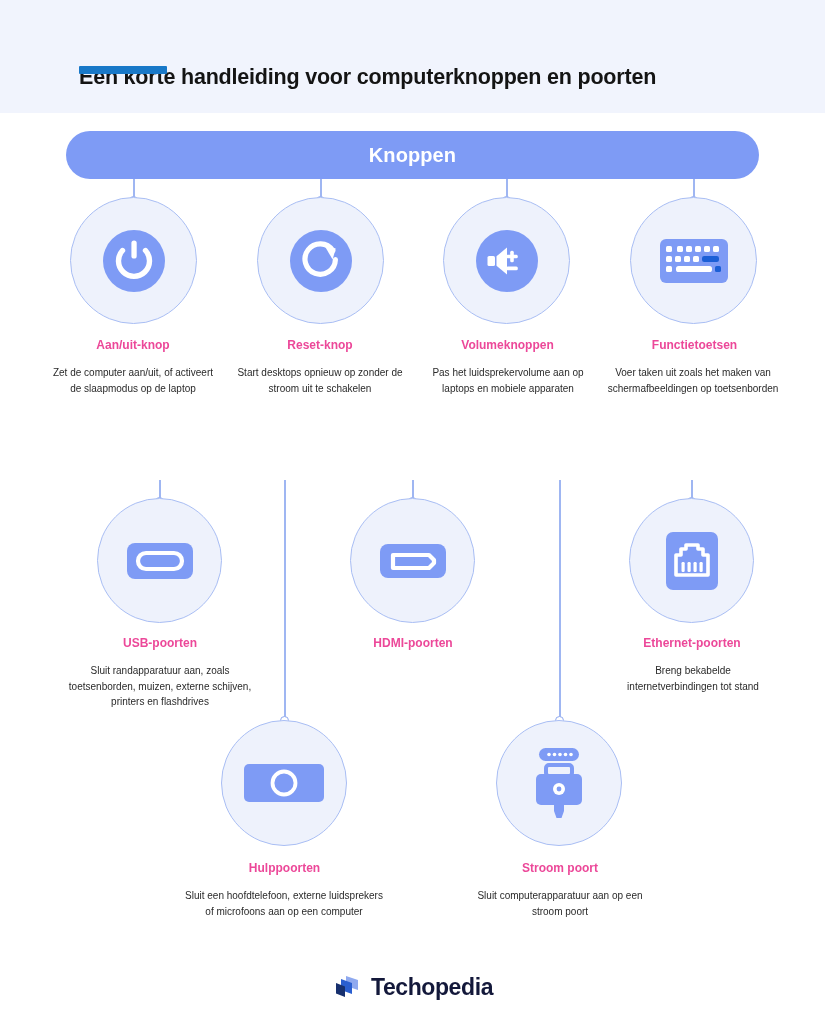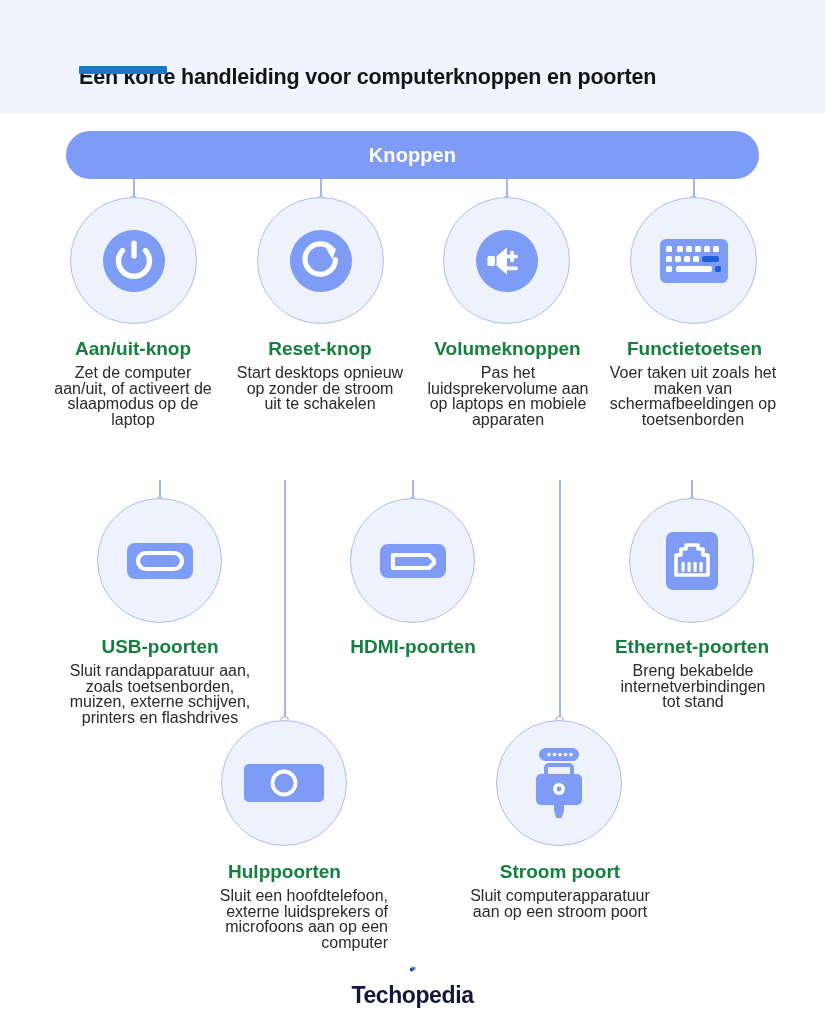--- a/index.html
+++ b/index.html
@@ -46,30 +46,30 @@
   
   .node-circle {
     position:absolute; border-radius:50%;
     background:#eef2fc; border:1.4px solid #a9bef4;
     display:flex; align-items:center; justify-content:center;
   }
 
   
   .item-title {
     position:absolute; text-align:center;
-    font-size:19px; font-weight:bold; color:#15803d; white-space:nowrap;
+    font-size:12px; font-weight:bold; color:#ec4899; white-space:nowrap;
   }
   .item-desc {
     position:absolute; text-align:center;
-    font-size:16px; line-height:15.6px; color:#2a2a2a;
+    font-size:10px; line-height:15.6px; color:#2a2a2a;
   }
 
   
   .logo-wrap { position:absolute; left:0; top:965px; width:825px; height:44px;
-               display:flex; align-items:center; justify-content:center; gap:9px;flex-direction:column; }
+               display:flex; align-items:center; justify-content:center; gap:9px; }
   .logo-text { font-size:23px; font-weight:bold; color:#13183a; letter-spacing:-0.4px; }
 </style>
 </head>
 <body>
 
 <div class="page">
 
   <div class="header">
     <div class="header-title">Een korte handleiding voor computerknoppen en poorten</div>
     <div class="header-rule"></div>
@@ -190,21 +190,21 @@
   <div class="item-title" style="left:592px; top:636px; width:200px;">Ethernet-poorten</div>
   <div class="item-desc" style="left:610px; top:663px; width:166px;">Breng bekabelde internetverbindingen tot stand</div>
 
   <div class="node-circle" style="left:221px; top:720px; width:126px; height:126px;">
     <svg width="84" height="46" viewBox="0 0 84 46">
       <rect x="2" y="4" width="80" height="38" rx="5" fill="#7e9bf5"></rect>
       <circle cx="42" cy="23" r="11.5" fill="none" stroke="#ffffff" stroke-width="3.8"></circle>
     </svg>
   </div>
   <div class="item-title" style="left:182px; top:861px; width:205px;">Hulppoorten</div>
-  <div class="item-desc" style="left:180px; top:888px; width:208px;text-align:right;">Sluit een hoofdtelefoon, externe luidsprekers of microfoons aan op een computer</div>
+  <div class="item-desc" style="left:180px; top:888px; width:208px;">Sluit een hoofdtelefoon, externe luidsprekers of microfoons aan op een computer</div>
 
   <div class="node-circle" style="left:496px; top:720px; width:126px; height:126px;">
     <svg width="66" height="78" viewBox="0 0 66 78">
       <rect x="13" y="4" width="40" height="13" rx="6.5" fill="#7e9bf5"></rect>
       <g fill="#ffffff">
         <circle cx="23" cy="10.5" r="1.8"></circle>
         <circle cx="28.5" cy="10.5" r="1.8"></circle>
         <circle cx="34" cy="10.5" r="1.8"></circle>
         <circle cx="39.5" cy="10.5" r="1.8"></circle>
         <circle cx="45" cy="10.5" r="1.8"></circle>

